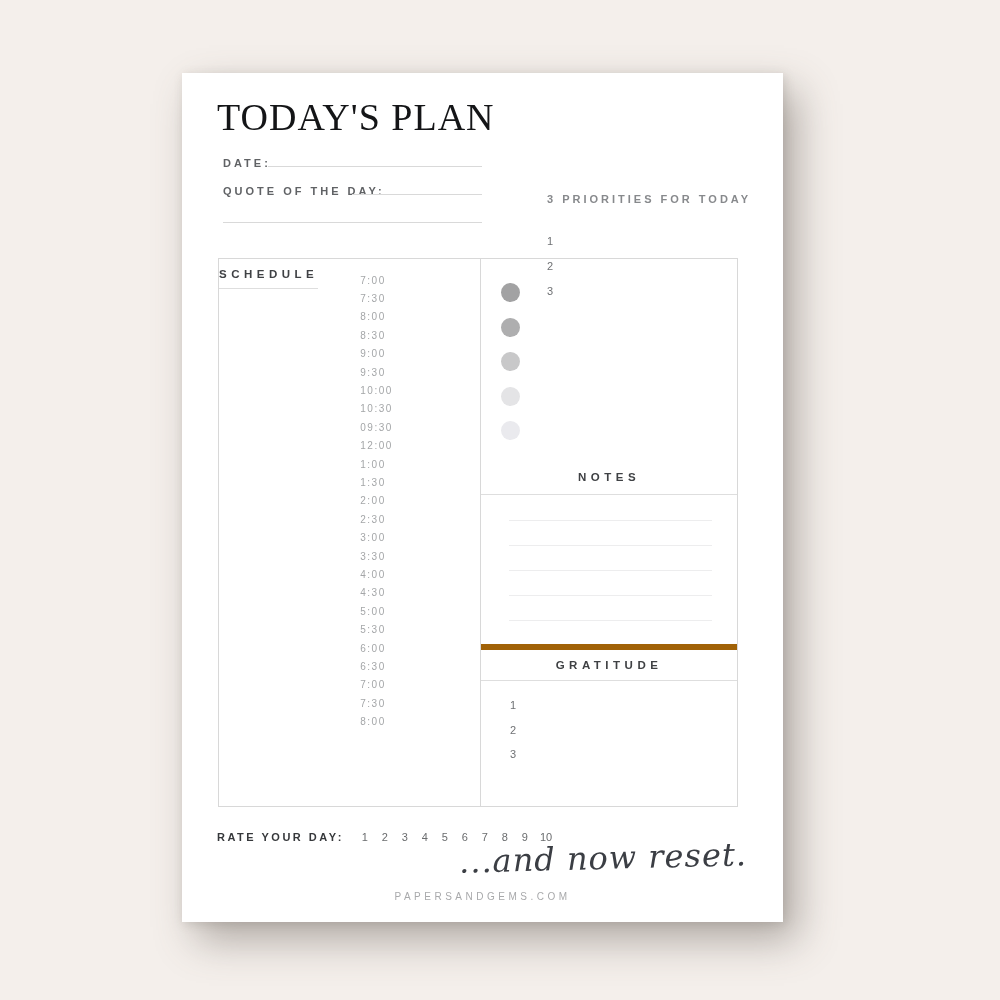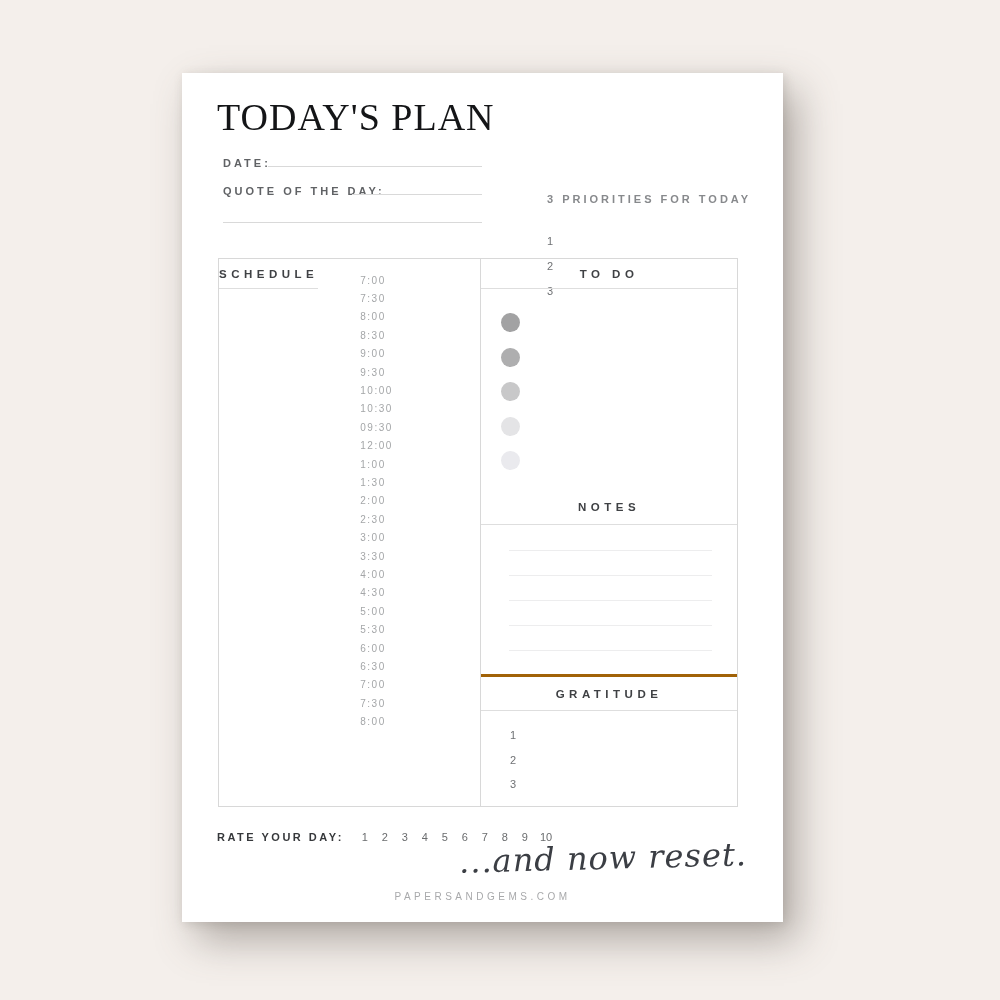--- a/index.html
+++ b/index.html
@@ -77,21 +77,21 @@
   .notes-body { height: 149px; flex: 0 0 auto; padding-top: 25px; }
   .notes-line {
     height: 1px; background: #ededee;
     margin: 0 25px 24px 28px;
   }
   .grat-header {
     height: 37px; flex: 0 0 auto;
     display: flex; align-items: center; justify-content: center;
     font-size: 11.5px; font-weight: bold; letter-spacing: 4.5px;
     color: #3f4144;
-    border-top: 3px solid #a16207;
+    border-top: 6px solid #a16207;
     border-bottom: 1px solid #dedede;
     text-align: center;
   }
   .grat-body { flex: 1; padding: 18px 0 0 29px; }
   .grat-num { font-size: 11px; color: #6f7174; height: 24.5px; }
   .rate-row {
     position: absolute; left: 35px; top: 758px;
     display: flex; align-items: flex-end;
   }
   .rate-label {
@@ -166,21 +166,20 @@
         <div class="time-row">5:30</div>
         <div class="time-row">6:00</div>
         <div class="time-row">6:30</div>
         <div class="time-row">7:00</div>
         <div class="time-row">7:30</div>
         <div class="time-row">8:00</div>
       </div>
     </div>
 
     <div class="col-right">
-      <div class="section-header">TO DO</div>
       <div class="todo-body">
         <div class="todo-bullet" style="background: rgb(162, 162, 163);"></div>
         <div class="todo-bullet" style="background: rgb(174, 174, 175);"></div>
         <div class="todo-bullet" style="background: rgb(200, 200, 201);"></div>
         <div class="todo-bullet" style="background: rgb(228, 228, 230);"></div>
         <div class="todo-bullet" style="background: rgb(234, 234, 238);"></div>
       </div>
 
       <div class="mid-header">NOTES</div>
       <div class="notes-body">

